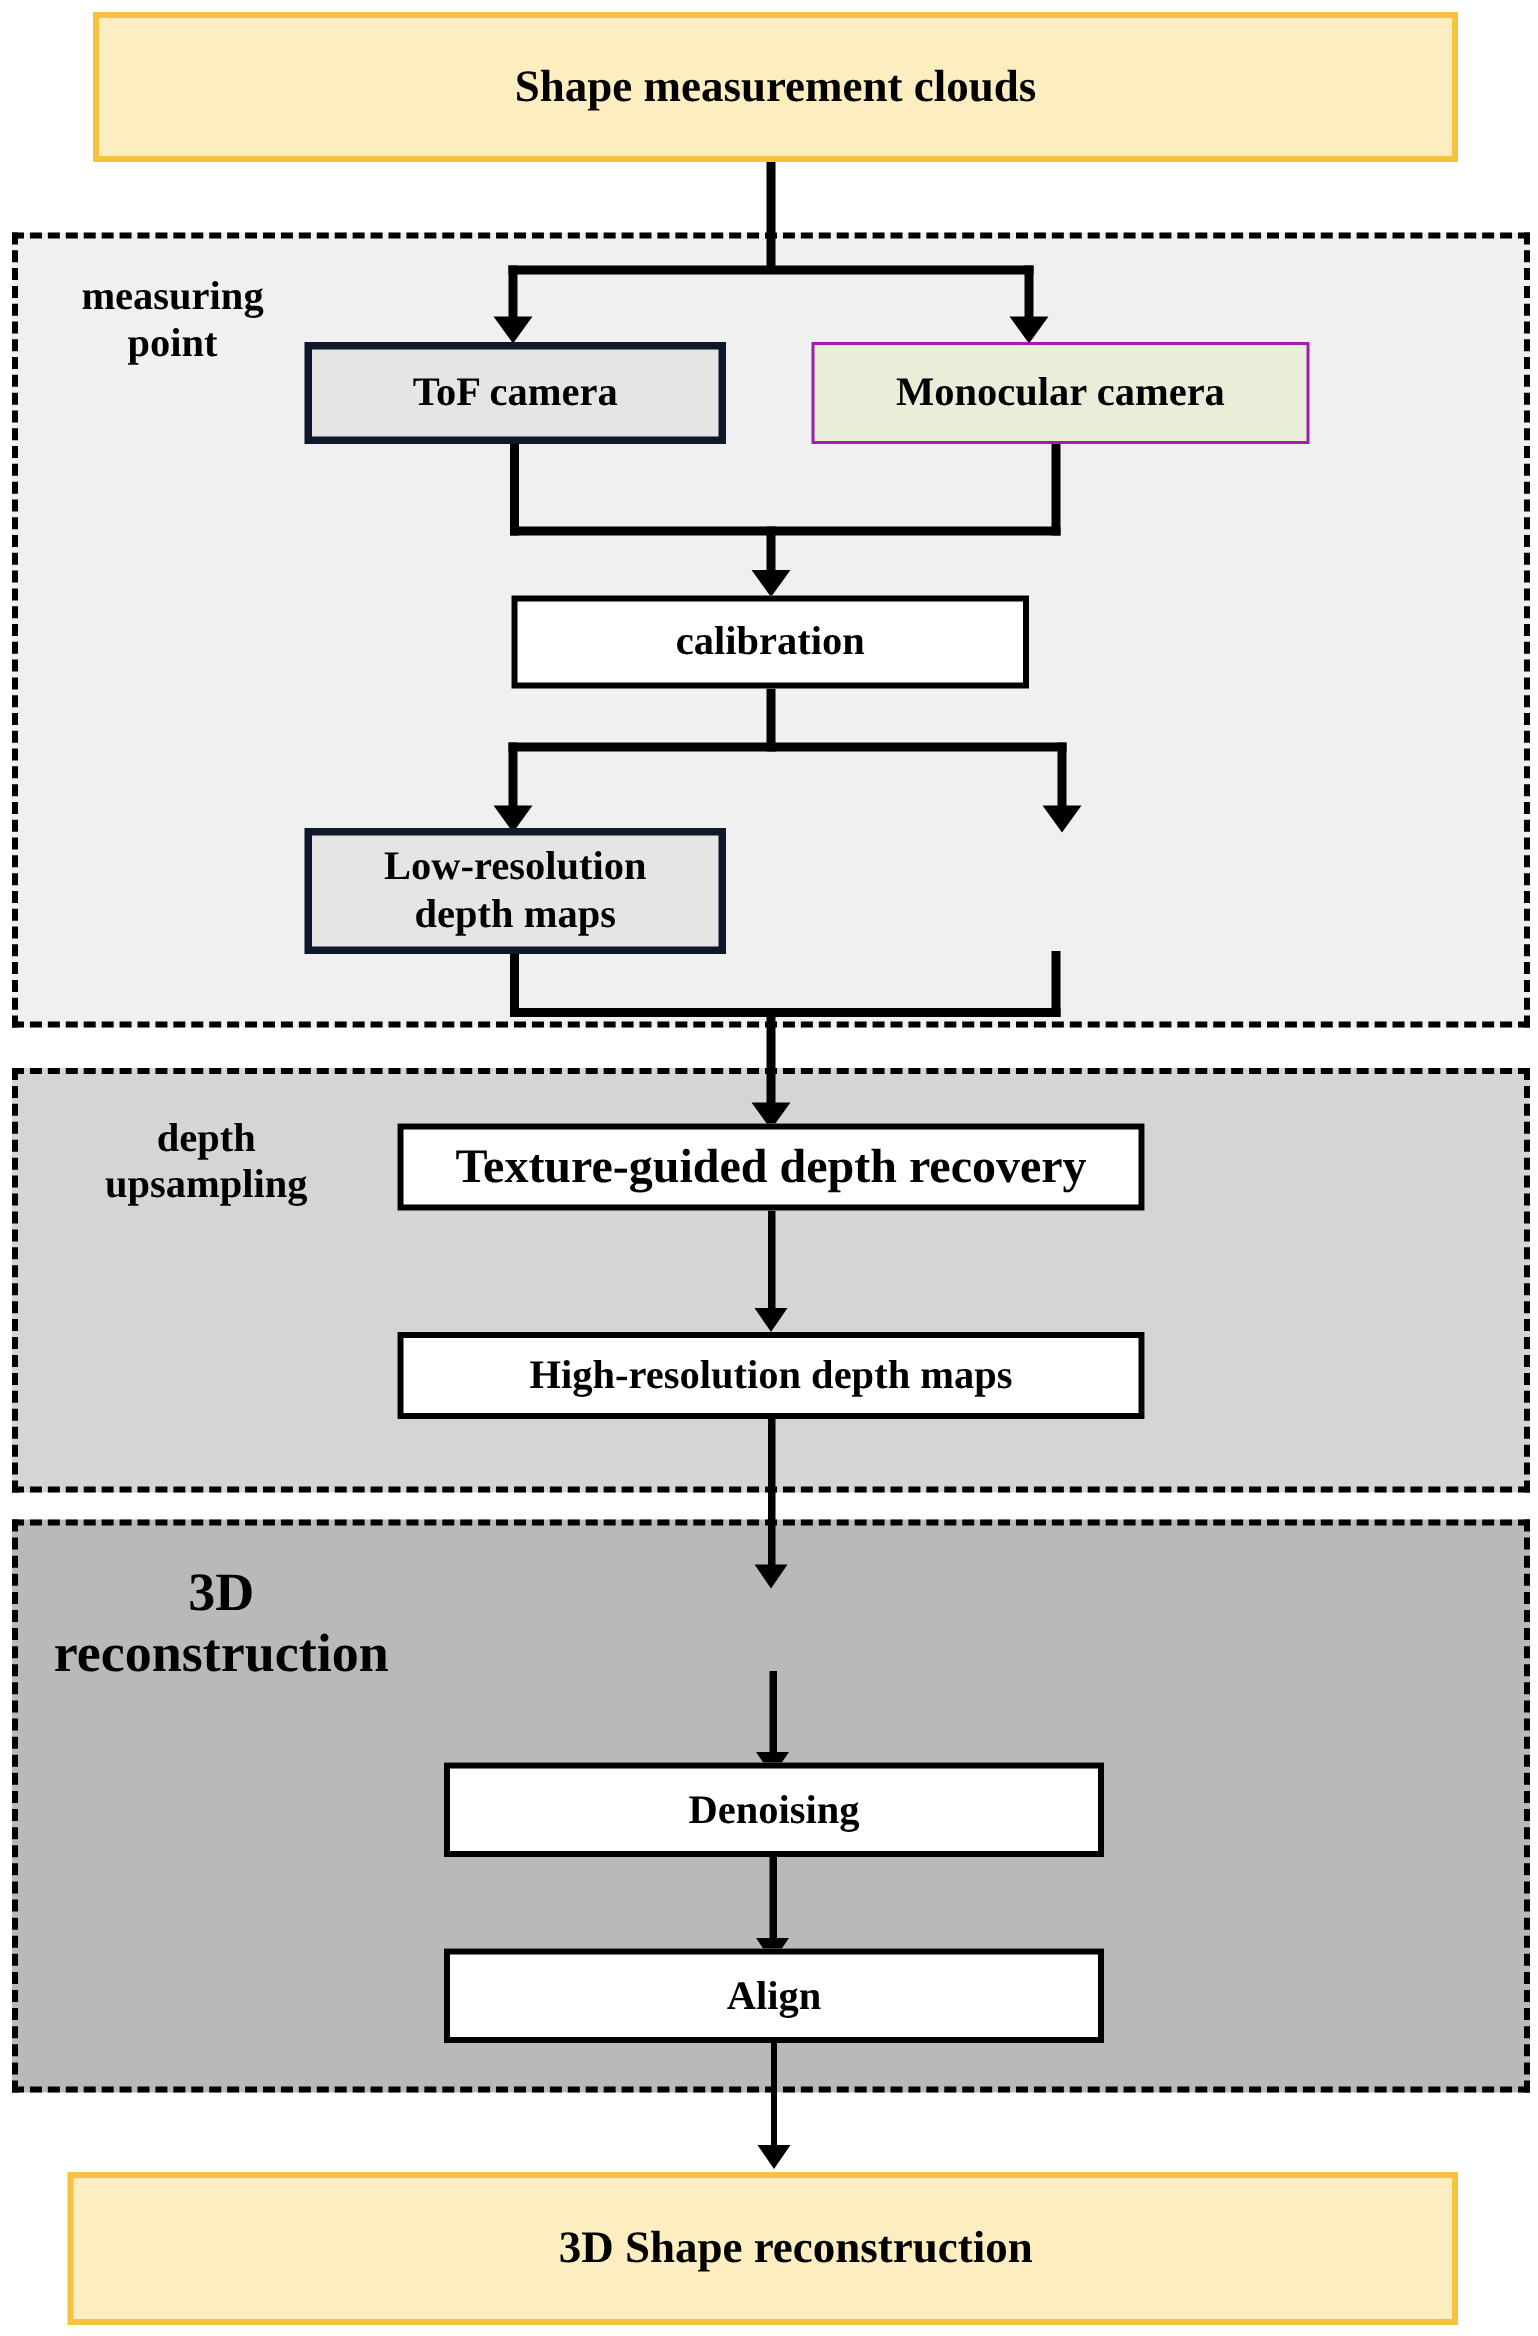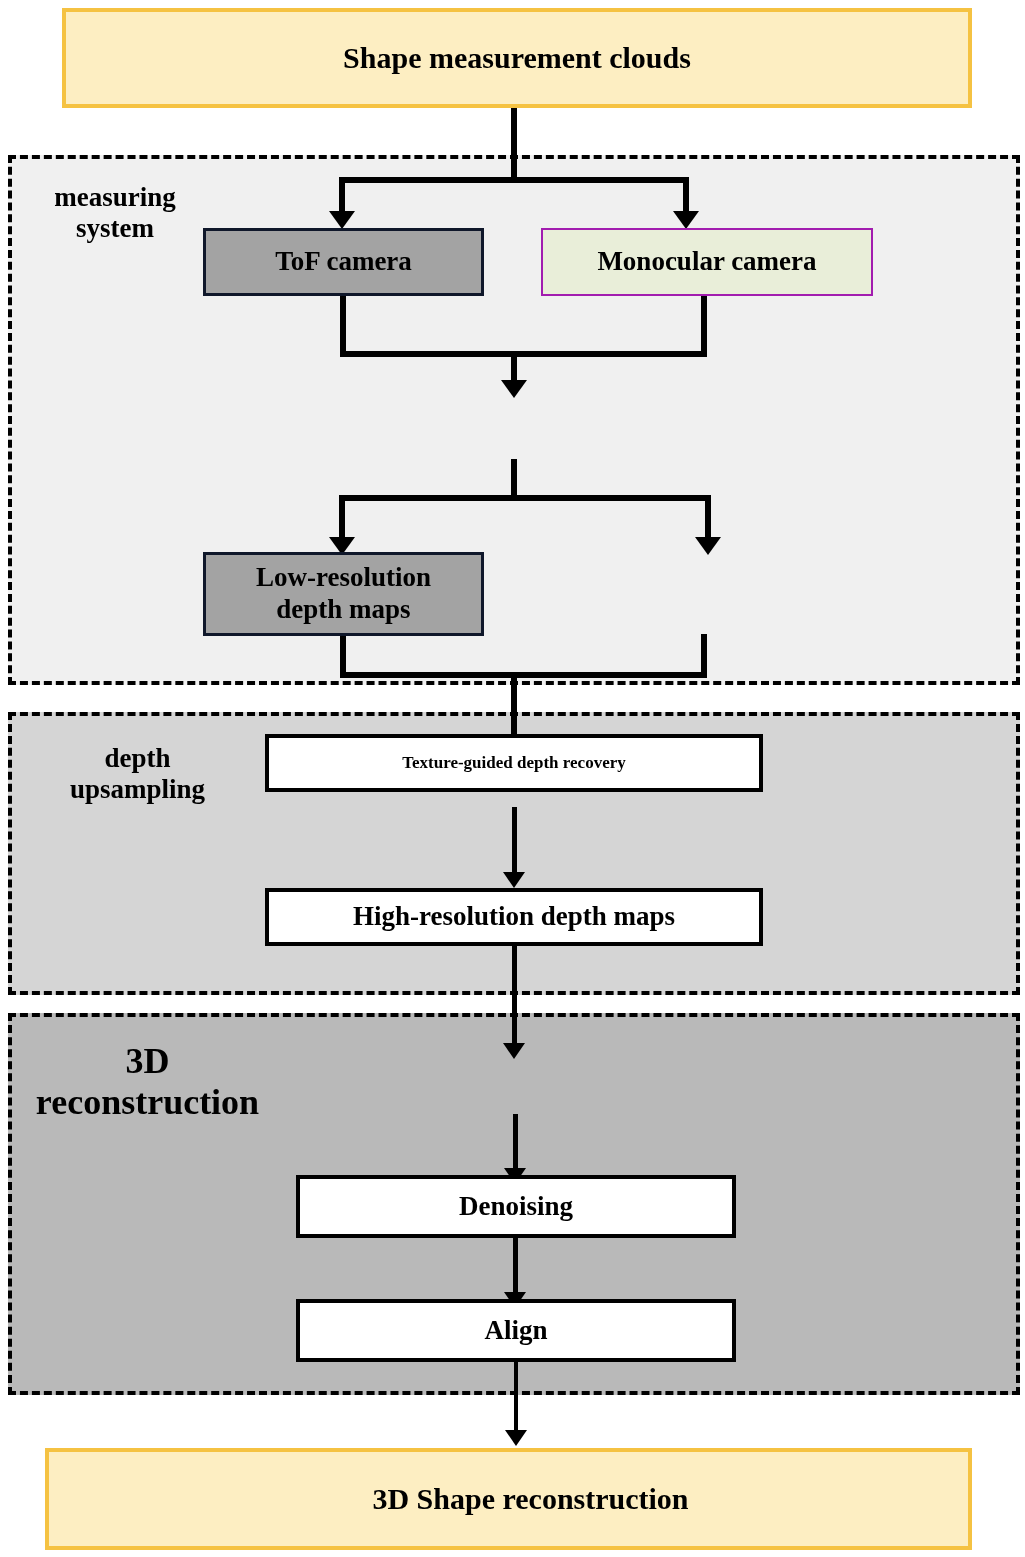--- a/index.html
+++ b/index.html
@@ -47,22 +47,22 @@
   }
   .node-terminal {
     background: #fdeec2;
     border: 4px solid #f5c242;
   }
   .node-plain {
     background: #ffffff;
     border: 4px solid #000000;
   }
   .node-blue {
-    background: #a3a3a3;
-    border: 3px solid #0f172a;
+    background: #e5e5e5;
+    border: 5px solid #0f172a;
   }
   .node-green {
     background: #e9eed9;
     border: 2px solid #a21caf;
   }
 
   
   .vline {
     position: absolute;
     background: #000000;
@@ -98,32 +98,33 @@
   <div class="vline" style="left:511px; top:108px; width:6px; height:72px;"></div>
 
   <div class="hline" style="left:339px; top:177px; width:350px; height:6px;"></div>
   <div class="vline" style="left:339px; top:177px; width:6px; height:40px;"></div>
   <div class="arrowhead" style="left:329px; top:211px;"></div>
   <div class="vline" style="left:683px; top:177px; width:6px; height:40px;"></div>
   <div class="arrowhead" style="left:673px; top:211px;"></div>
 
   <div class="section" style="left:8px; top:155px; width:1012px; height:530px; background:#f0f0f0;"></div>
   <div class="section-label" style="left:20px; top:182px; width:190px; font-size:27px;">measuring
-system</div>
+point</div>
 
   <div class="node node-blue" style="left:203px; top:228px; width:281px; height:68px; font-size:27px;">ToF camera</div>
 
   <div class="node node-green" style="left:541px; top:228px; width:332px; height:68px; font-size:27px;">Monocular camera</div>
 
   <div class="vline" style="left:340px; top:294px; width:6px; height:63px;"></div>
   <div class="vline" style="left:701px; top:294px; width:6px; height:63px;"></div>
   <div class="hline" style="left:340px; top:351px; width:367px; height:6px;"></div>
   <div class="vline" style="left:511px; top:351px; width:6px; height:36px;"></div>
   <div class="arrowhead" style="left:501px; top:380px;"></div>
 
+  <div class="node node-plain" style="left:341px; top:397px; width:345px; height:62px; font-size:27px;">calibration</div>
 
   <div class="vline" style="left:511px; top:459px; width:6px; height:42px;"></div>
   <div class="hline" style="left:339px; top:495px; width:372px; height:6px;"></div>
   <div class="vline" style="left:339px; top:495px; width:6px; height:48px;"></div>
   <div class="arrowhead" style="left:329px; top:537px;"></div>
   <div class="vline" style="left:705px; top:495px; width:6px; height:48px;"></div>
   <div class="arrowhead" style="left:695px; top:537px;"></div>
 
   <div class="node node-blue" style="left:203px; top:552px; width:281px; height:84px; font-size:27px;">Low-resolution
 depth maps</div>
@@ -132,21 +133,21 @@
   <div class="vline" style="left:340px; top:634px; width:6px; height:44px;"></div>
   <div class="vline" style="left:701px; top:634px; width:6px; height:44px;"></div>
   <div class="hline" style="left:340px; top:672px; width:367px; height:6px;"></div>
   <div class="vline" style="left:511px; top:672px; width:6px; height:70px;"></div>
   <div class="arrowhead" style="left:501px; top:735px;"></div>
 
   <div class="section" style="left:8px; top:712px; width:1012px; height:283px; background:#d5d5d5;"></div>
   <div class="section-label" style="left:30px; top:743px; width:215px; font-size:27px;">depth
 upsampling</div>
 
-  <div class="node node-plain" style="left:265px; top:734px; width:498px; height:58px; font-size:17px;">Texture-guided depth recovery</div>
+  <div class="node node-plain" style="left:265px; top:749px; width:498px; height:58px; font-size:32px;">Texture-guided depth recovery</div>
 
   <div class="vline" style="left:512px; top:807px; width:5px; height:72px;"></div>
   <div class="arrowhead thin" style="left:503px; top:872px;"></div>
 
   <div class="node node-plain" style="left:265px; top:888px; width:498px; height:58px; font-size:27px;">High-resolution depth maps</div>
 
   <div class="vline" style="left:512px; top:946px; width:5px; height:106px;"></div>
   <div class="arrowhead thin" style="left:503px; top:1043px;"></div>
 
   <div class="section" style="left:8px; top:1013px; width:1012px; height:382px; background:#b9b9b9;"></div>

